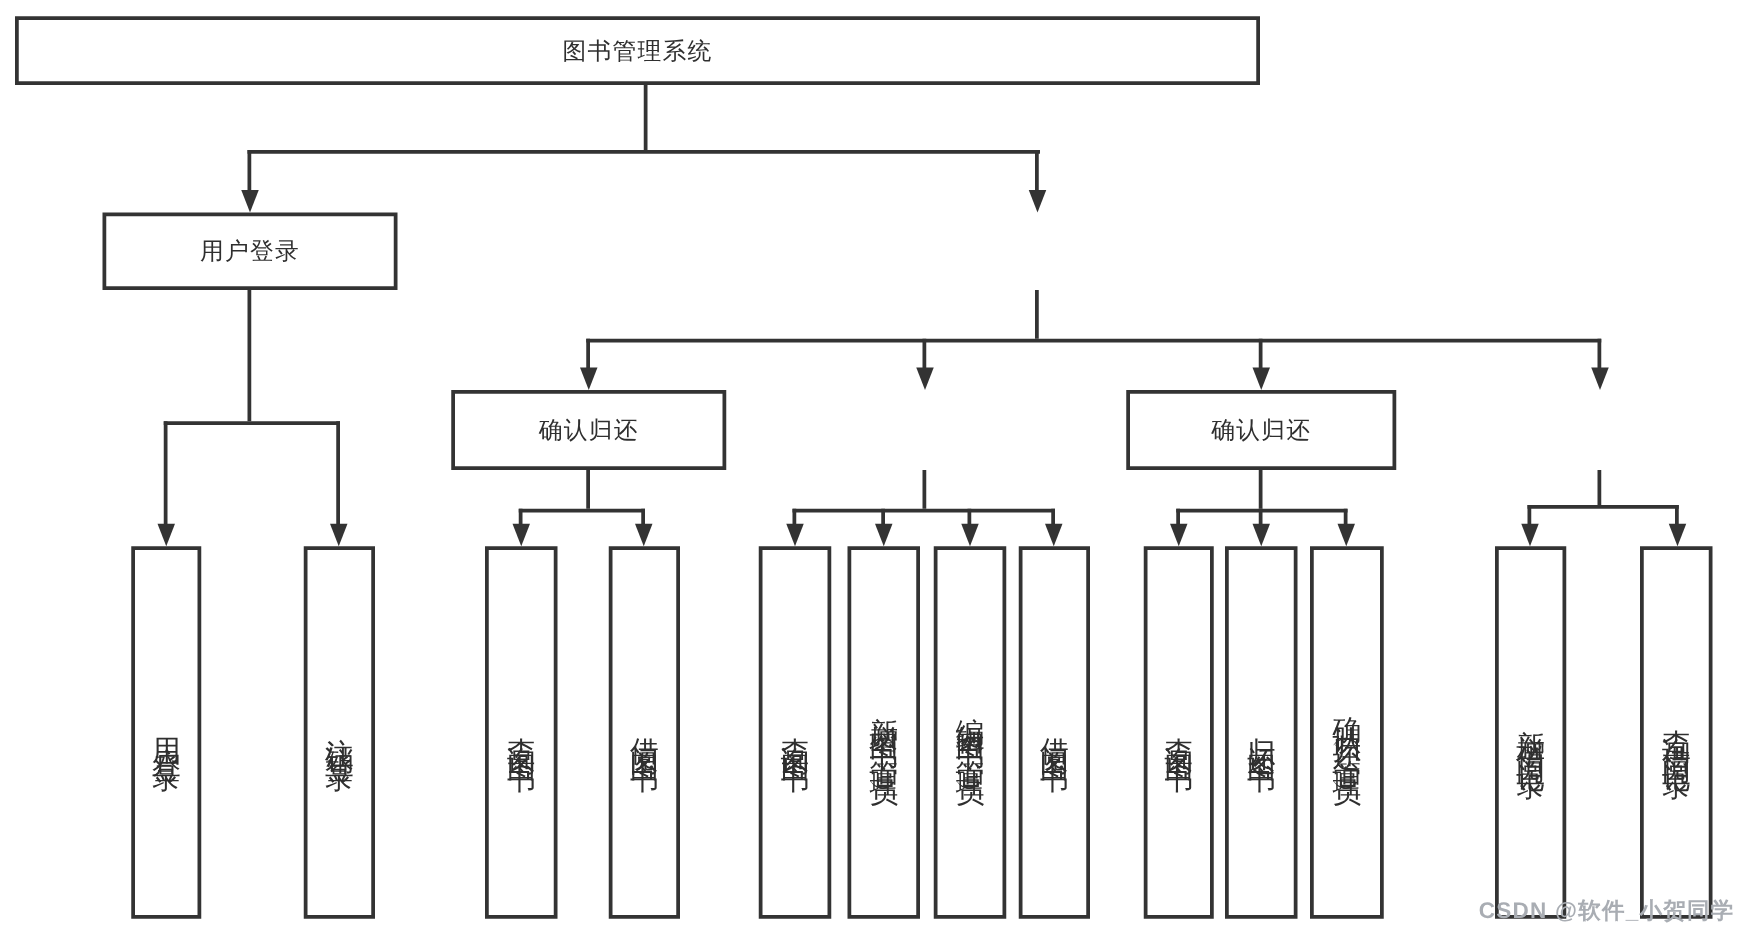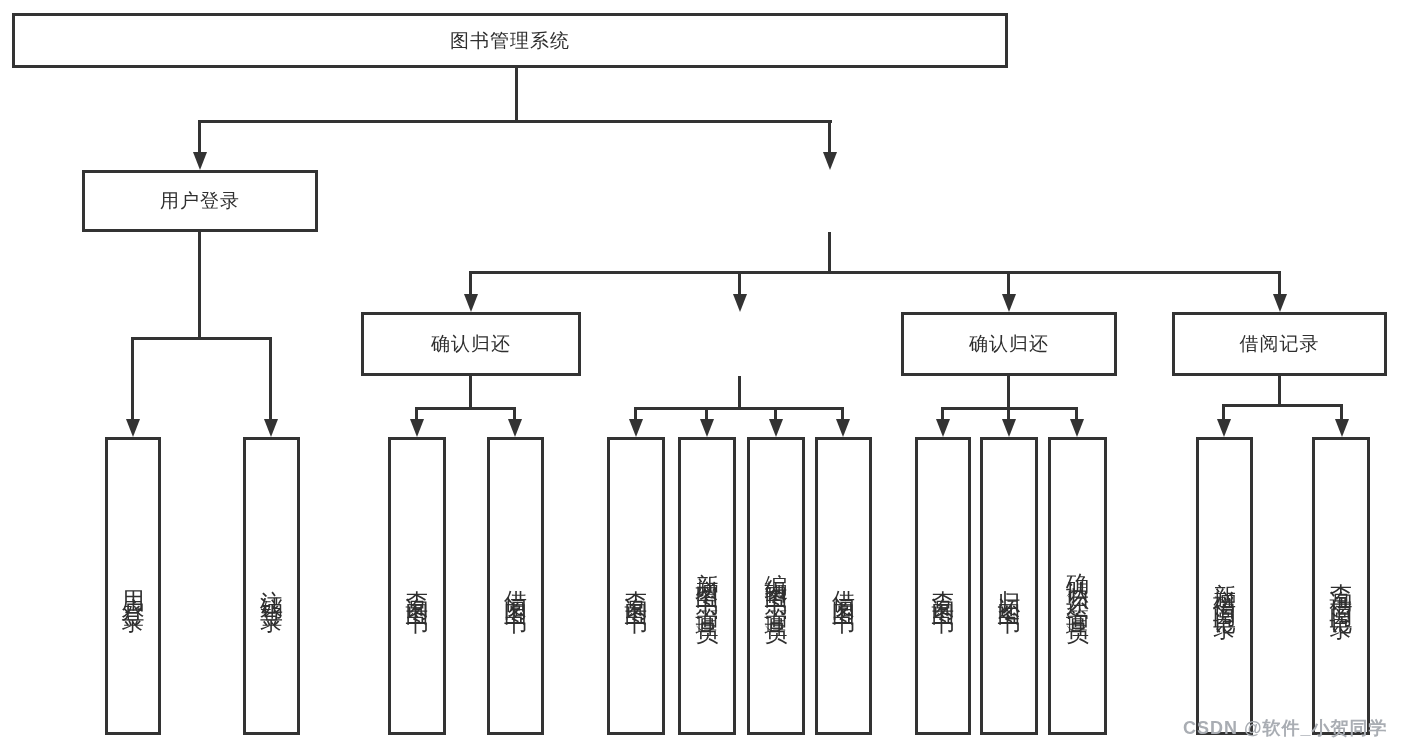--- a/index.html
+++ b/index.html
@@ -52,23 +52,20 @@
 
   <div class="box" style="left:361px;top:312px;width:220px;height:64px;">
     <span>确认归还</span>
   </div>
 
 
   <div class="box" style="left:901px;top:312px;width:216px;height:64px;">
     <span>确认归还</span>
   </div>
 
-  <div class="box" style="left:1172px;top:312px;width:215px;height:64px;">
-    <span>借阅记录</span>
-  </div>
 
   <div class="leaf" style="left:105px;width:56px;">
     <span>用户登录</span>
   </div>
   <div class="leaf" style="left:243px;width:57px;">
     <span>注销登录</span>
   </div>
 
   <div class="leaf" style="left:388px;width:58px;">
     <span>查询图书</span>

